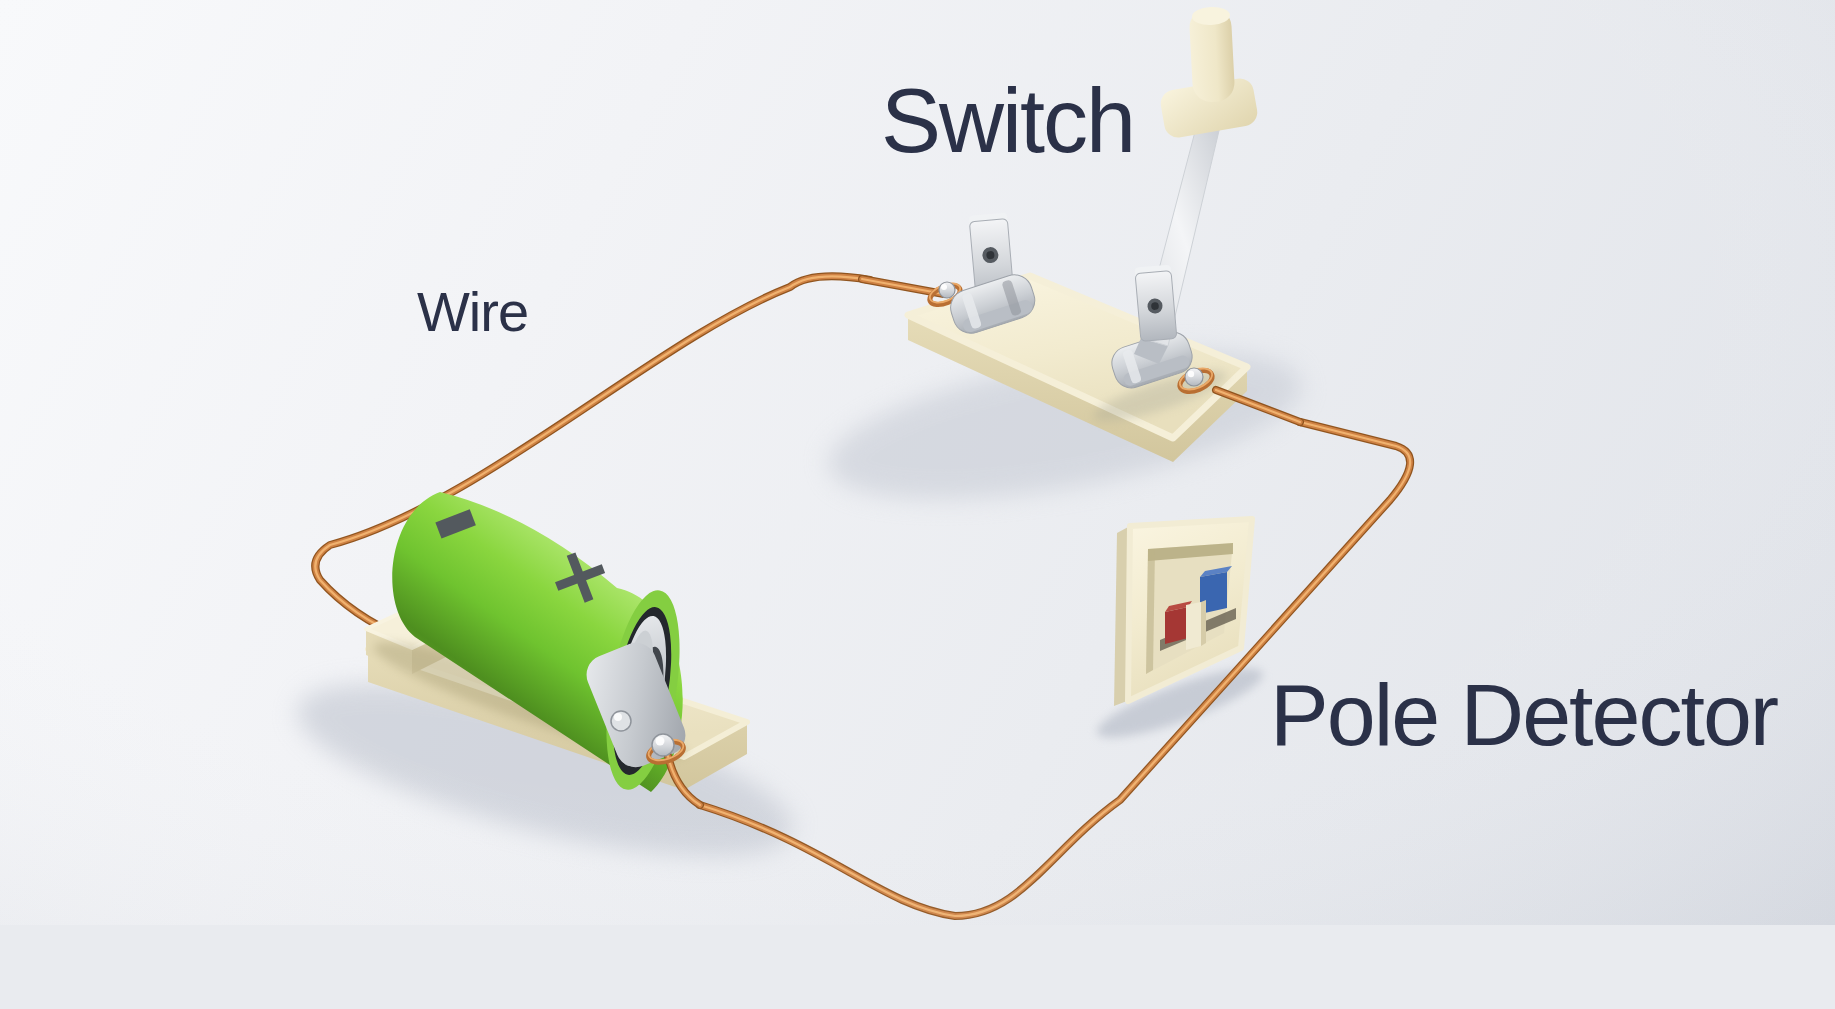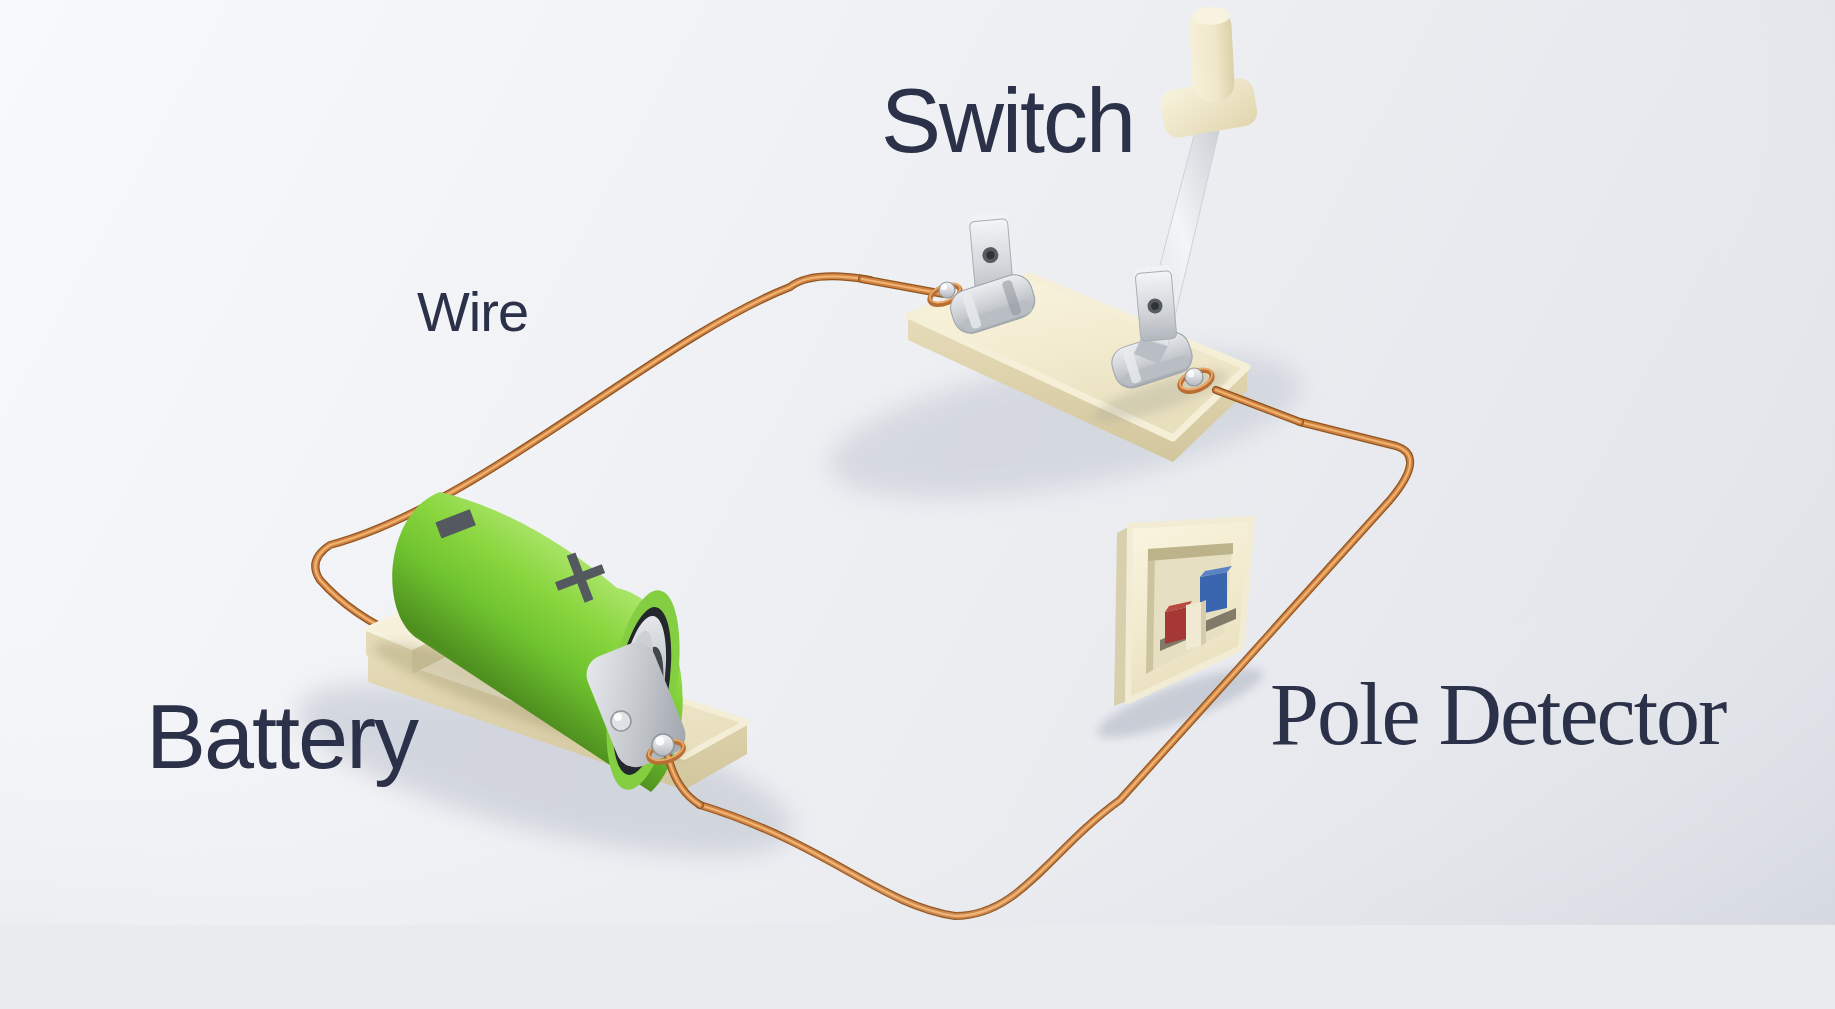--- a/index.html
+++ b/index.html
@@ -9,21 +9,21 @@
     font-family:"Liberation Sans",sans-serif;
   }
   .stage svg{position:absolute;left:0;top:0;}
   .label{
     position:absolute;color:#2b3148;line-height:1;white-space:nowrap;
     font-family:"Liberation Sans",sans-serif;letter-spacing:-2px;
   }
   .label-switch{left:881px;top:76px;font-size:90px;}
   .label-wire{left:417px;top:284px;font-size:56px;letter-spacing:-1px;}
   .label-battery{left:146px;top:692px;font-size:90px;}
-  .label-pole{left:1270px;top:671px;font-size:88px;font-family:Liberation Serif, serif;}
+  .label-pole{left:1270px;top:671px;font-size:88px;}
 </style>
 </head>
 <body>
 
 <div class="stage">
 
 <svg width="1835" height="1009" viewBox="0 0 1835 1009">
   <defs>
     <filter id="fSoft" x="-60%" y="-60%" width="220%" height="220%">
           <feGaussianBlur stdDeviation="12"></feGaussianBlur>
@@ -220,16 +220,15 @@
       <rect x="1191" y="8" width="42" height="94" rx="19" fill="url(#gKnob2)" transform="rotate(-3 1212 55)"></rect>
       <ellipse cx="1211" cy="16" rx="19" ry="9" fill="#f8f3de" transform="rotate(-3 1211 16)"></ellipse>
     </g>
   </g>
 
   <rect x="0" y="0" width="1835" height="1009" fill="url(#vig)"></rect>
 </svg>
 
 <div class="label label-switch">Switch</div>
 <div class="label label-wire">Wire</div>
-<div class="label label-battery">Battery</div>
 <div class="label label-pole">Pole Detector</div>
 
 </div>
 
 </body></html>

